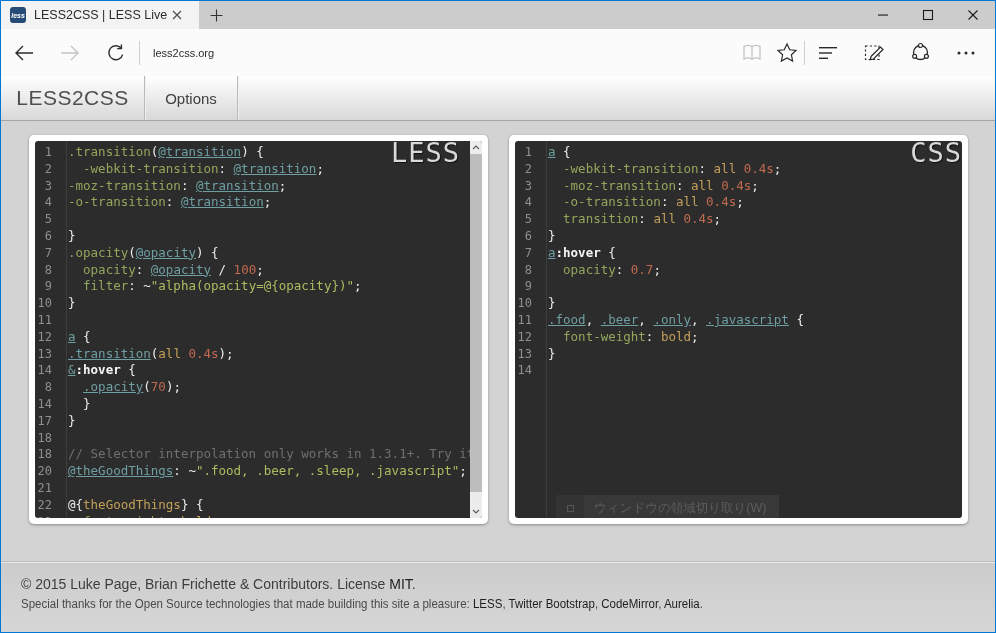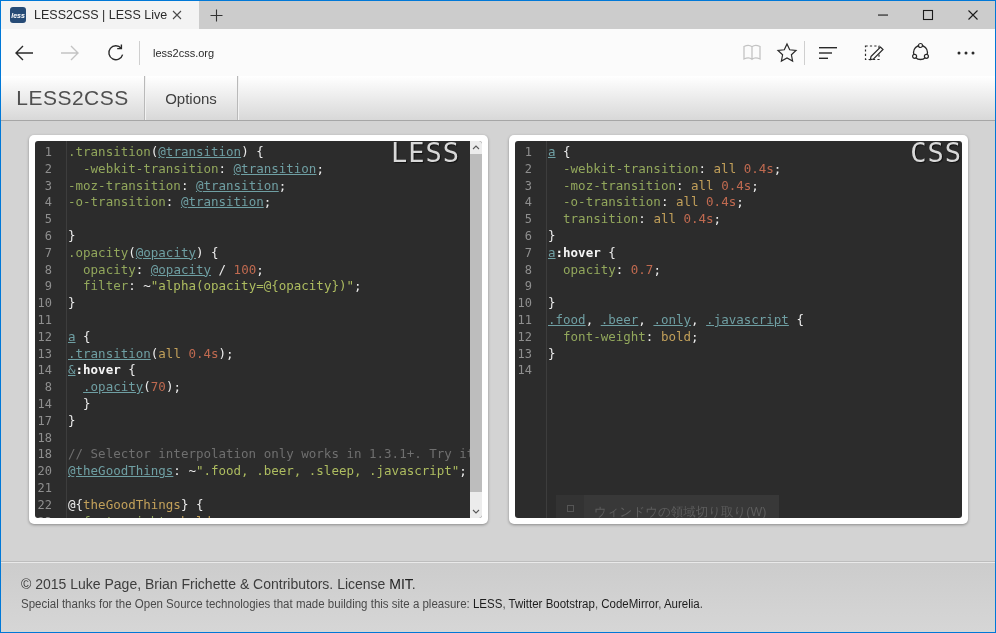--- a/index.html
+++ b/index.html
@@ -56,21 +56,21 @@
   .panel-less .panel-label { right:22px; }
   .panel-css  .panel-label { right:0; }
 
   
   .vscroll { position:absolute; top:0; right:0; bottom:0; width:12px; background:#ececec; }
   .scroll-arrow { position:absolute; left:0; width:12px; height:13px; display:flex; align-items:center; justify-content:center; }
   .scroll-arrow.up { top:0; } .scroll-arrow.down { bottom:0; }
   .scroll-thumb { position:absolute; left:0; top:13px; width:12px; height:338px; background:#bdbdbd; }
 
   
-  .ghost { position:absolute; left:41px; top:354px; width:223px; height:26px; background:#383838; display:flex; align-items:flex-end; color:#5d5d5d; font-size:12.5px; font-family:"Liberation Sans",sans-serif; }
+  .ghost { position:absolute; left:41px; top:354px; width:223px; height:26px; background:#383838; display:flex; align-items:center; color:#5d5d5d; font-size:12.5px; font-family:"Liberation Sans",sans-serif; }
   .ghost-icon { width:28px; height:100%; background:#333333; display:flex; align-items:center; justify-content:center; }
   .ghost-icon span { width:7px; height:7px; border:1px solid #555; display:block; }
   .ghost-text { margin-left:10px; }
 
   
   .footer { height:71px; background:linear-gradient(#cccccc,#d6d6d6); border-top:1px solid #bdbdbd; box-shadow:inset 0 1px 0 #e9e9e9; padding:14px 0 0 20px; flex:0 0 auto; }
   .foot-line1 { font-size:14px; color:#3d3d3d; }
   .foot-line1 a { color:#222; text-decoration:none; }
   .foot-line2 { font-size:12.5px; color:#4a4a4a; margin-top:5px; transform:scaleX(.92); transform-origin:0 50%; white-space:nowrap; }
   .foot-line2 a { color:#1d1d1d; text-decoration:none; }

